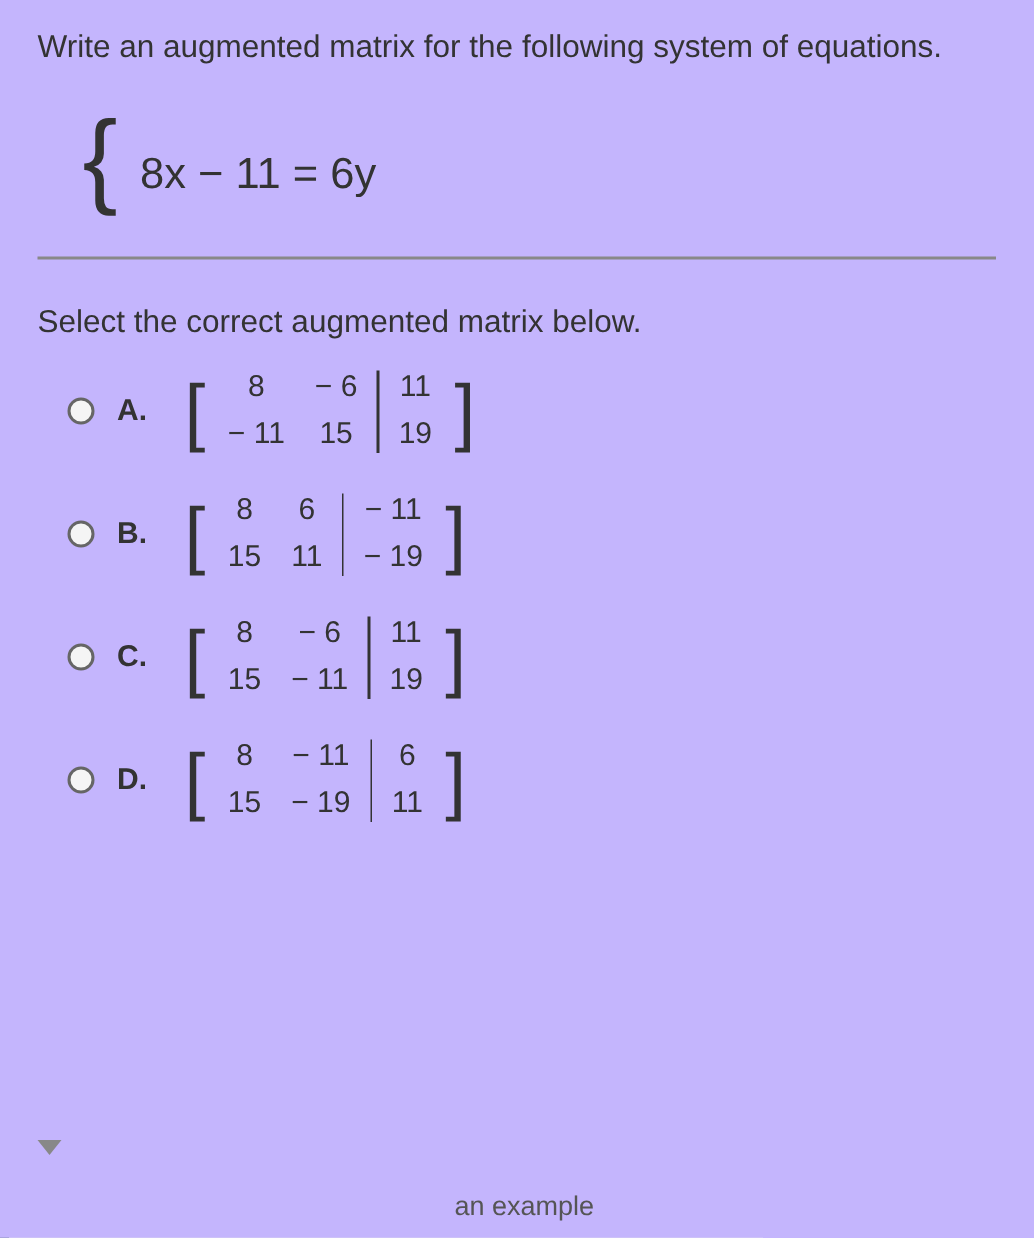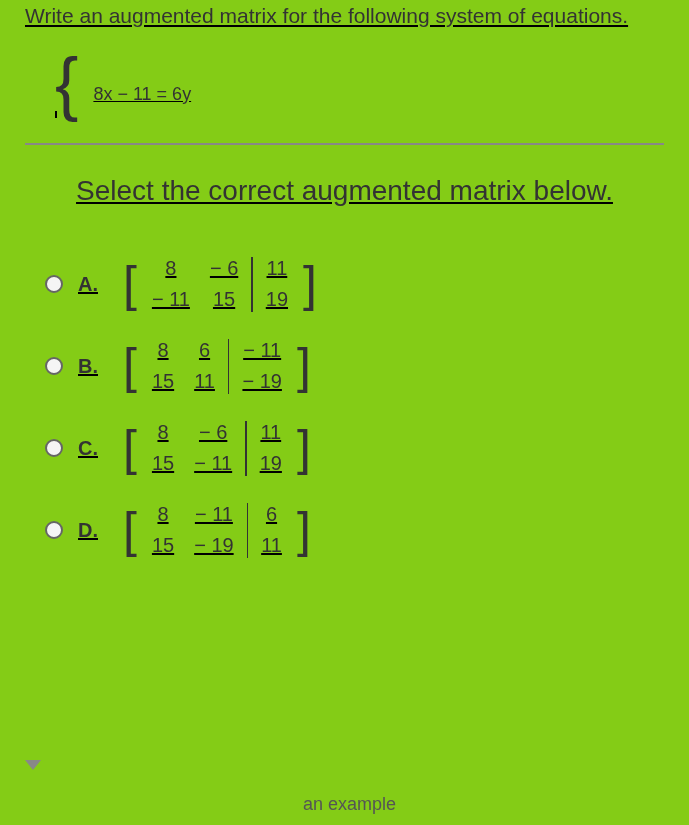--- a/index.html
+++ b/index.html
@@ -9,62 +9,60 @@
     }
     body {
       font-family: Arial, sans-serif;
       background: #e8e8e8;
       width: 689px;
       height: 825px;
       position: relative;
       overflow: hidden;
     }
     .page {
-      background: #84cc16;
-      padding: 4px 25px;
+      background: #c4b5fd;
+      padding: 20px 25px;
       height: 100%;
       position: relative;
-      text-decoration: underline;
     }
     .question-title {
       font-size: 21px;
       color: #333;
       margin-bottom: 25px;
       font-weight: normal;
     }
     .equation-system {
       display: flex;
       align-items: center;
       margin-left: 30px;
       margin-bottom: 30px;
     }
     .brace {
       font-size: 70px;
       color: #333;
       margin-right: 15px;
       line-height: 0.8;
     }
     .equations {
-      font-size: 18px;
+      font-size: 29px;
       color: #333;
       margin-top: 23px;
     }
     .eq-line {
       margin: 8px 0;
     }
     .divider {
       border: none;
       border-top: 2px solid #888;
       margin: 10px 0 30px 0;
     }
     .prompt {
-      font-size: 28px;
-      color: #333;
-      margin-bottom: 46px;
-      text-align: center;
+      font-size: 21px;
+      color: #333;
+      margin-bottom: 16px;
     }
     .options {
       margin-left: 20px;
     }
     .option {
       display: flex;
       align-items: center;
       margin-bottom: 20px;
     }
     .radio {

